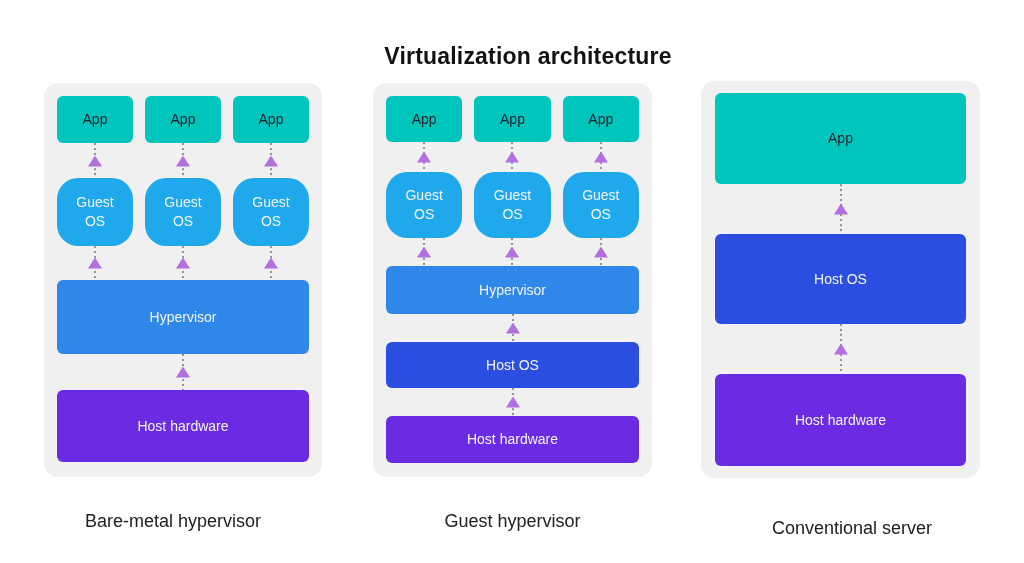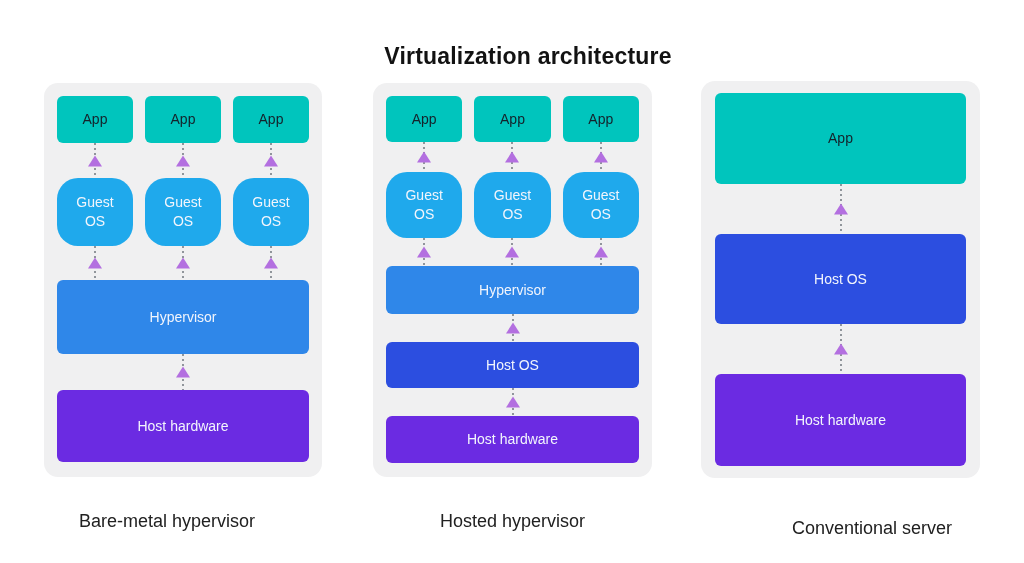--- a/index.html
+++ b/index.html
@@ -106,21 +106,21 @@
     <div class="row center" style="height:36px">
       <span class="arrow">
           <i class="tri"></i>
         </span>
     </div>
     <div class="row" style="height:72px">
       <div class="box violet">Host hardware</div>
     </div>
   </div>
 </section>
-<div class="plabel" style="left:28px;top:511px;width:278px">Bare-metal hypervisor</div>
+<div class="plabel" style="left:34px;top:511px;width:278px">Bare-metal hypervisor</div>
 
 <section class="panel" style="left:373px;top:83px;width:279px;height:394px">
   <div class="inner">
     <div class="row" style="height:46px">
       <div class="box teal">App</div>
       <div class="box teal">App</div>
       <div class="box teal">App</div>
     </div>
     <div class="row" style="height:30px">
       <div class="cell">
@@ -178,21 +178,21 @@
     <div class="row center" style="height:28px">
       <span class="arrow">
           <i class="tri"></i>
         </span>
     </div>
     <div class="row" style="height:47px">
       <div class="box violet">Host hardware</div>
     </div>
   </div>
 </section>
-<div class="plabel" style="left:373px;top:511px;width:279px">Hosted hypervisor</div>
+<div class="plabel" style="left:373px;top:511px;width:279px">Guest hypervisor</div>
 
 <section class="panel" style="left:701px;top:81px;width:279px;height:397px">
   <div class="inner" style="padding:12px 14px 0 14px">
     <div class="row" style="height:91px">
       <div class="box teal">App</div>
     </div>
     <div class="row center" style="height:50px">
       <span class="arrow">
           <i class="tri"></i>
         </span>
@@ -203,13 +203,13 @@
     <div class="row center" style="height:50px">
       <span class="arrow">
           <i class="tri"></i>
         </span>
     </div>
     <div class="row" style="height:92px">
       <div class="box violet">Host hardware</div>
     </div>
   </div>
 </section>
-<div class="plabel" style="left:732px;top:518px;width:280px">Conventional server</div>
+<div class="plabel" style="left:712px;top:518px;width:280px">Conventional server</div>
 
 </body></html>

